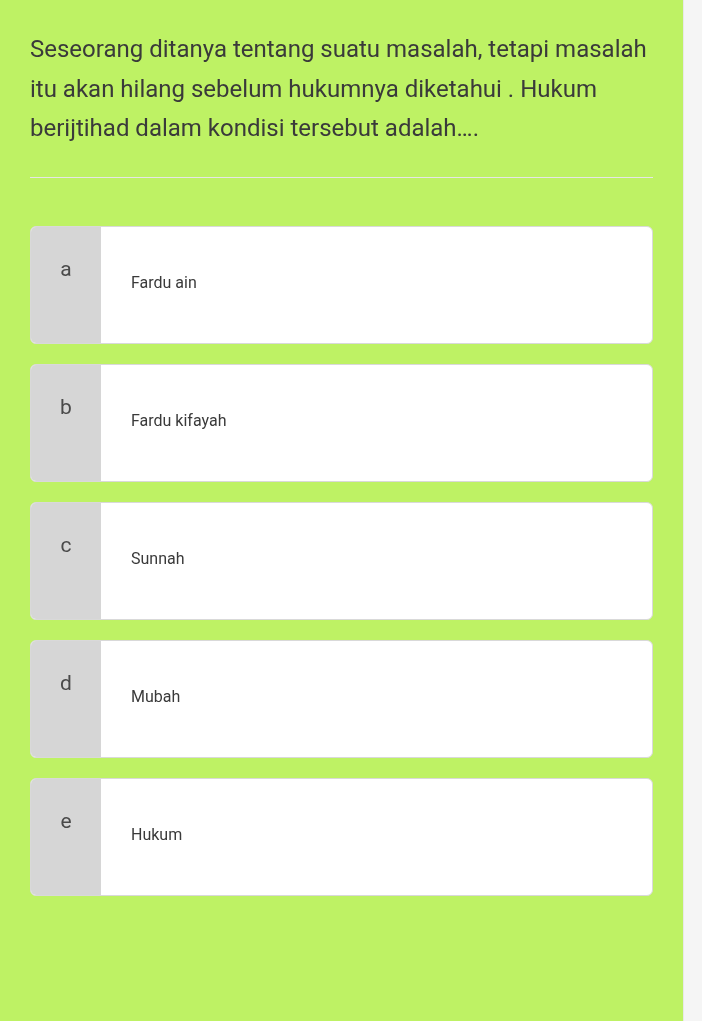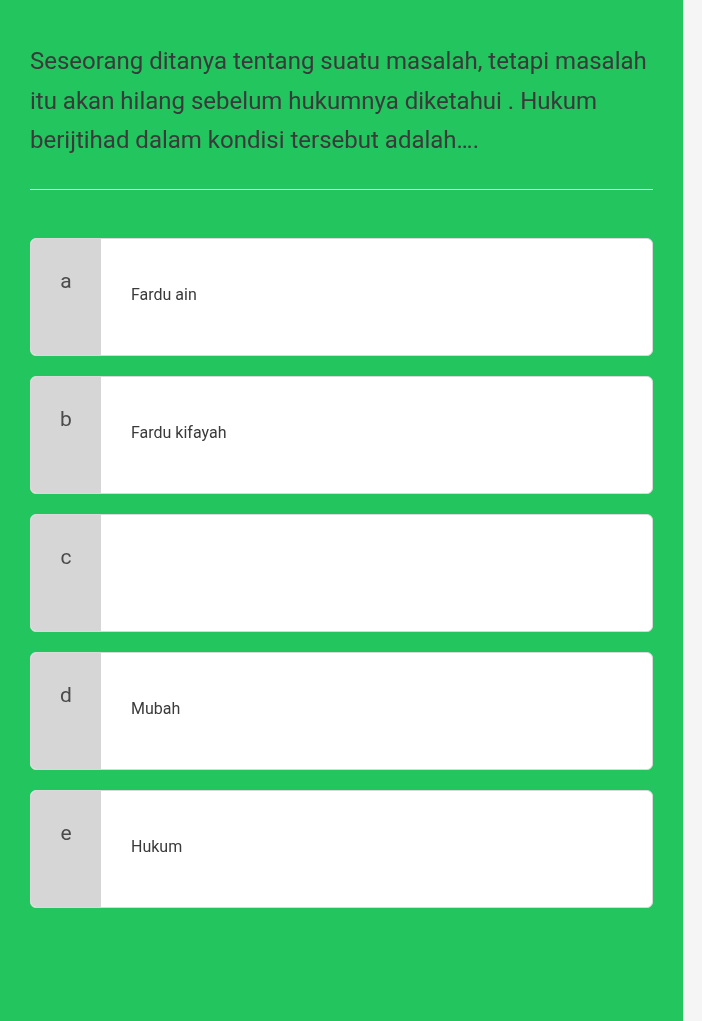--- a/index.html
+++ b/index.html
@@ -13,22 +13,22 @@
       width: 702px;
       height: 1021px;
       padding: 0;
     }
     .outer-frame {
       background: #f5f5f5;
       padding: 0 18px 0 0;
       height: 100%;
     }
     .card {
-      background: #22c55e;
-      padding: 42px 30px 30px 30px;
+      background: #bef264;
+      padding: 30px 30px 30px 30px;
       height: 100%;
       border-right: 1px solid #e8e8e8;
     }
     .question-text {
       font-size: 24px;
       line-height: 1.65;
       color: #3a3a3a;
       font-weight: 400;
       margin-bottom: 28px;
     }
@@ -87,20 +87,21 @@
         <div class="option-text">Fardu ain</div>
       </div>
 
       <div class="option">
         <div class="option-letter">b</div>
         <div class="option-text">Fardu kifayah</div>
       </div>
 
       <div class="option">
         <div class="option-letter">c</div>
+        <div class="option-text">Sunnah</div>
       </div>
 
       <div class="option">
         <div class="option-letter">d</div>
         <div class="option-text">Mubah</div>
       </div>
 
       <div class="option">
         <div class="option-letter">e</div>
         <div class="option-text">Hukum</div>

